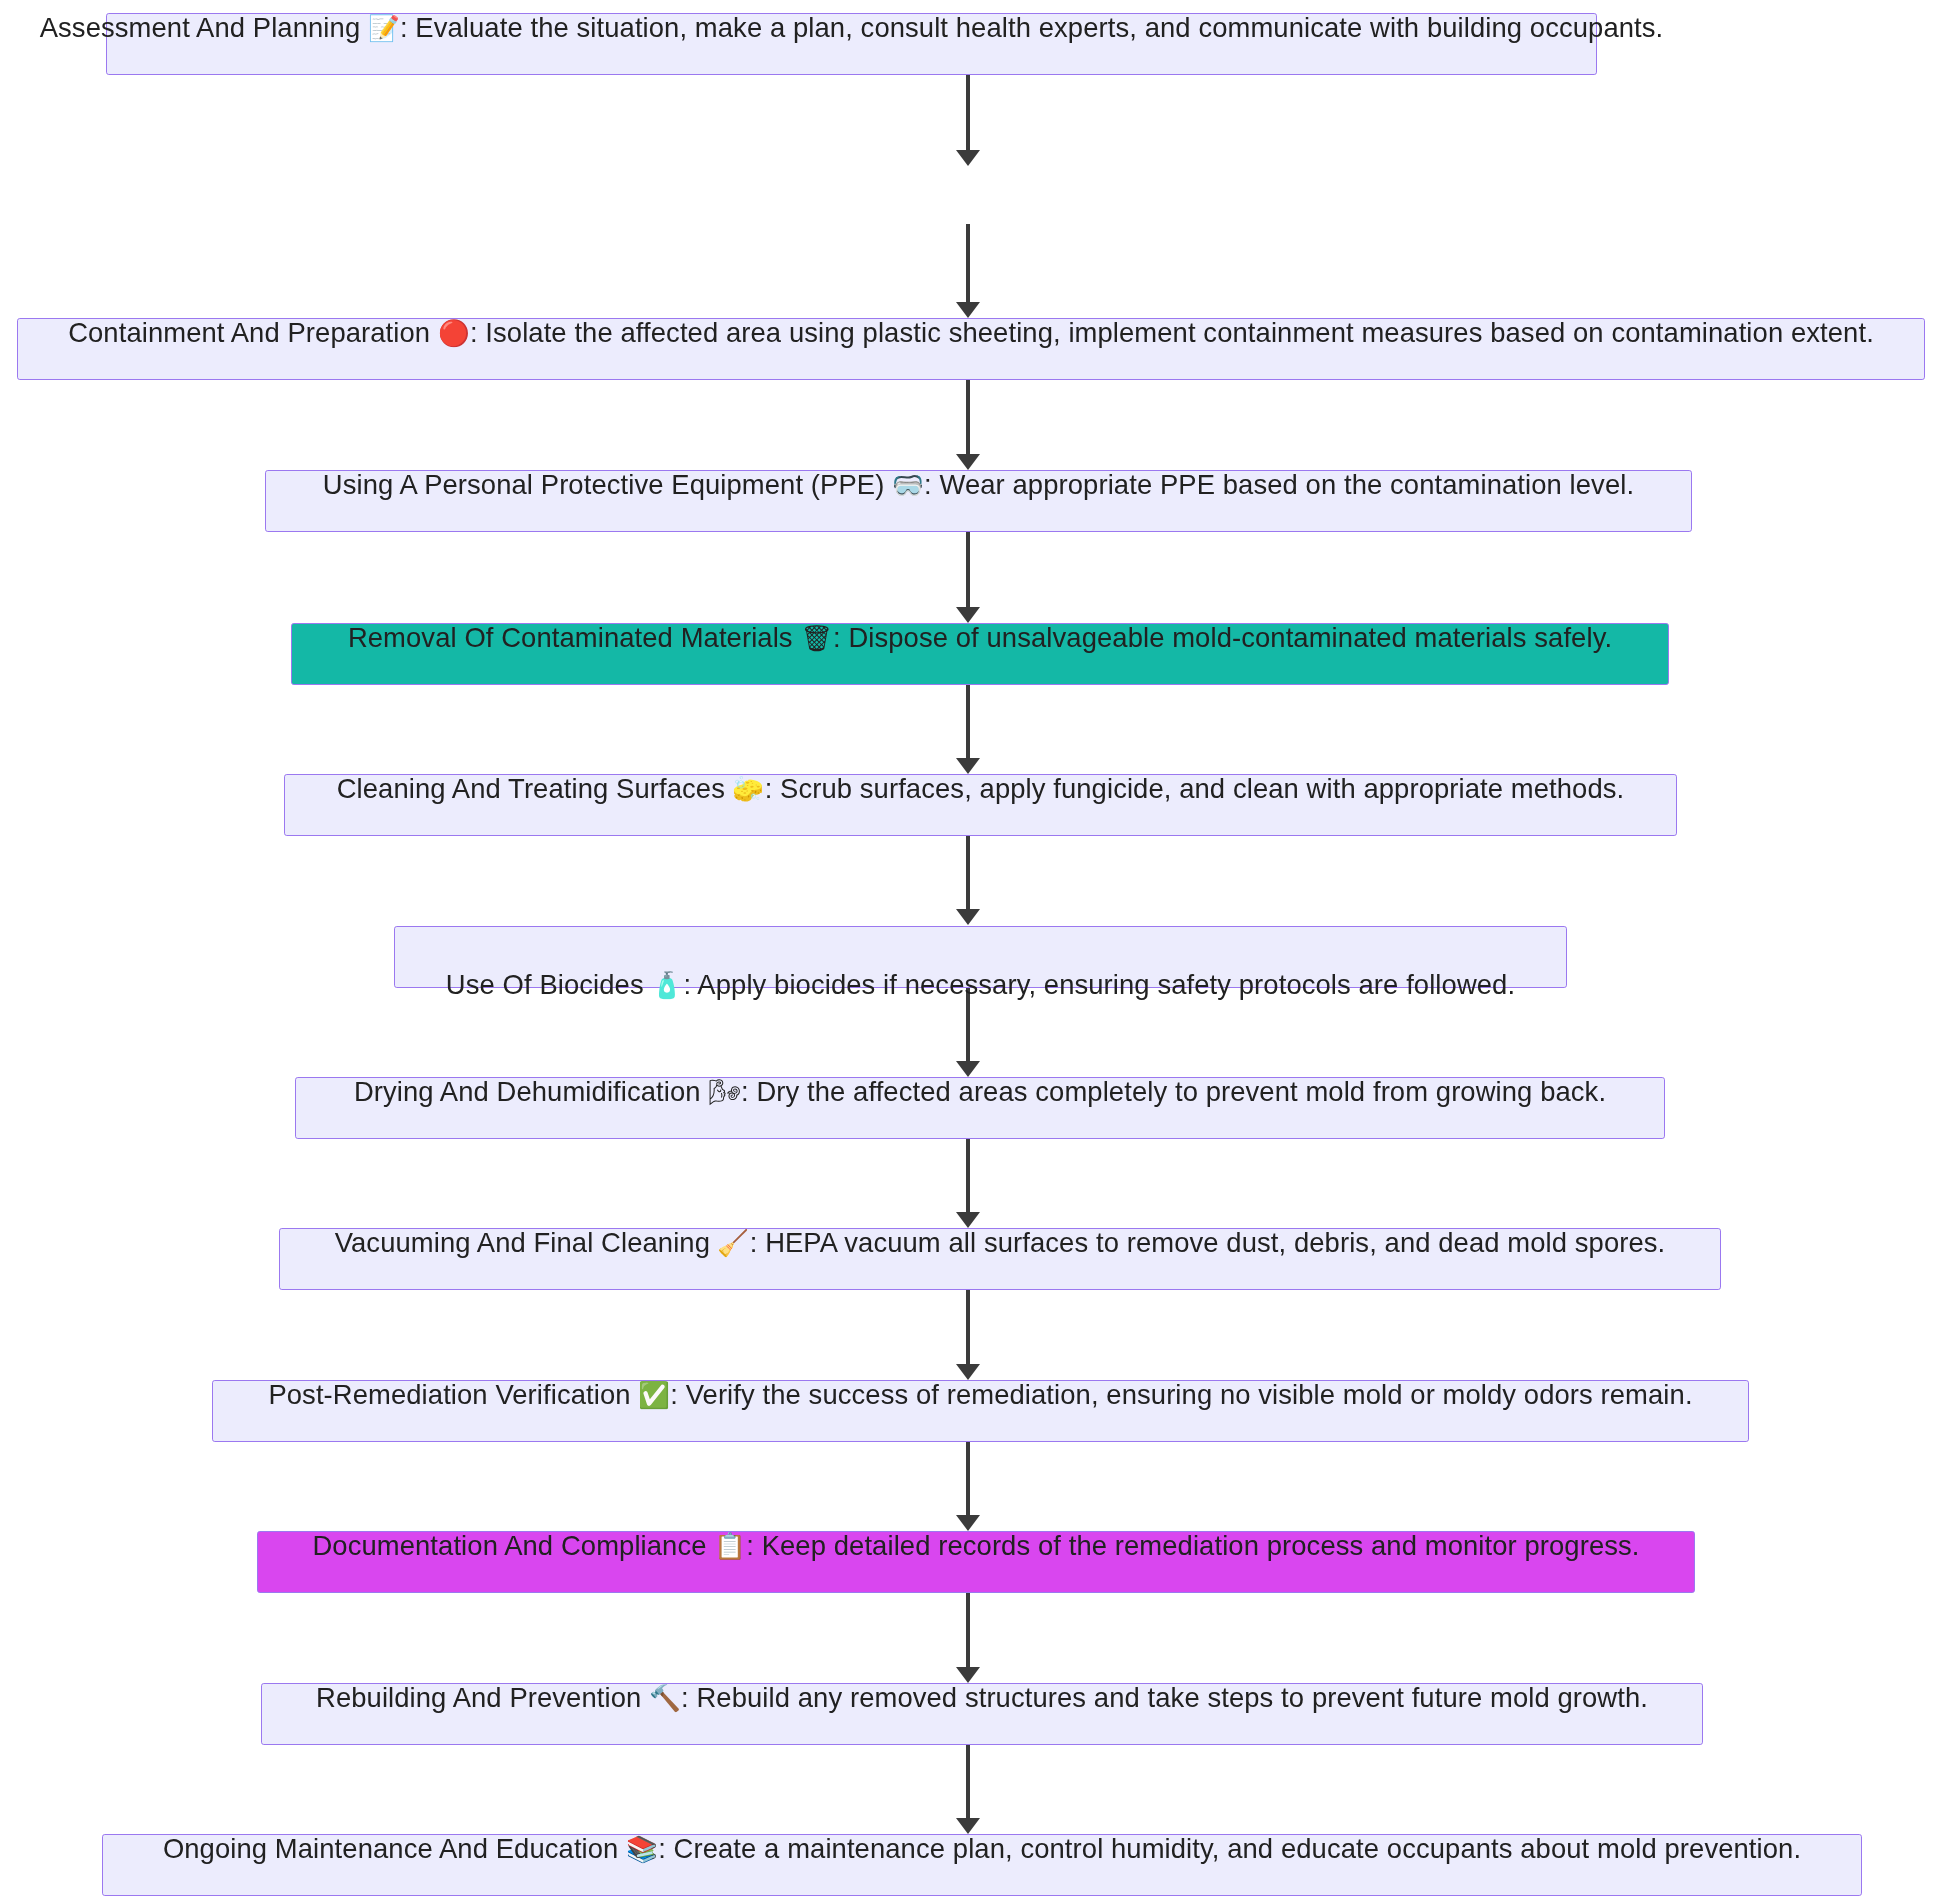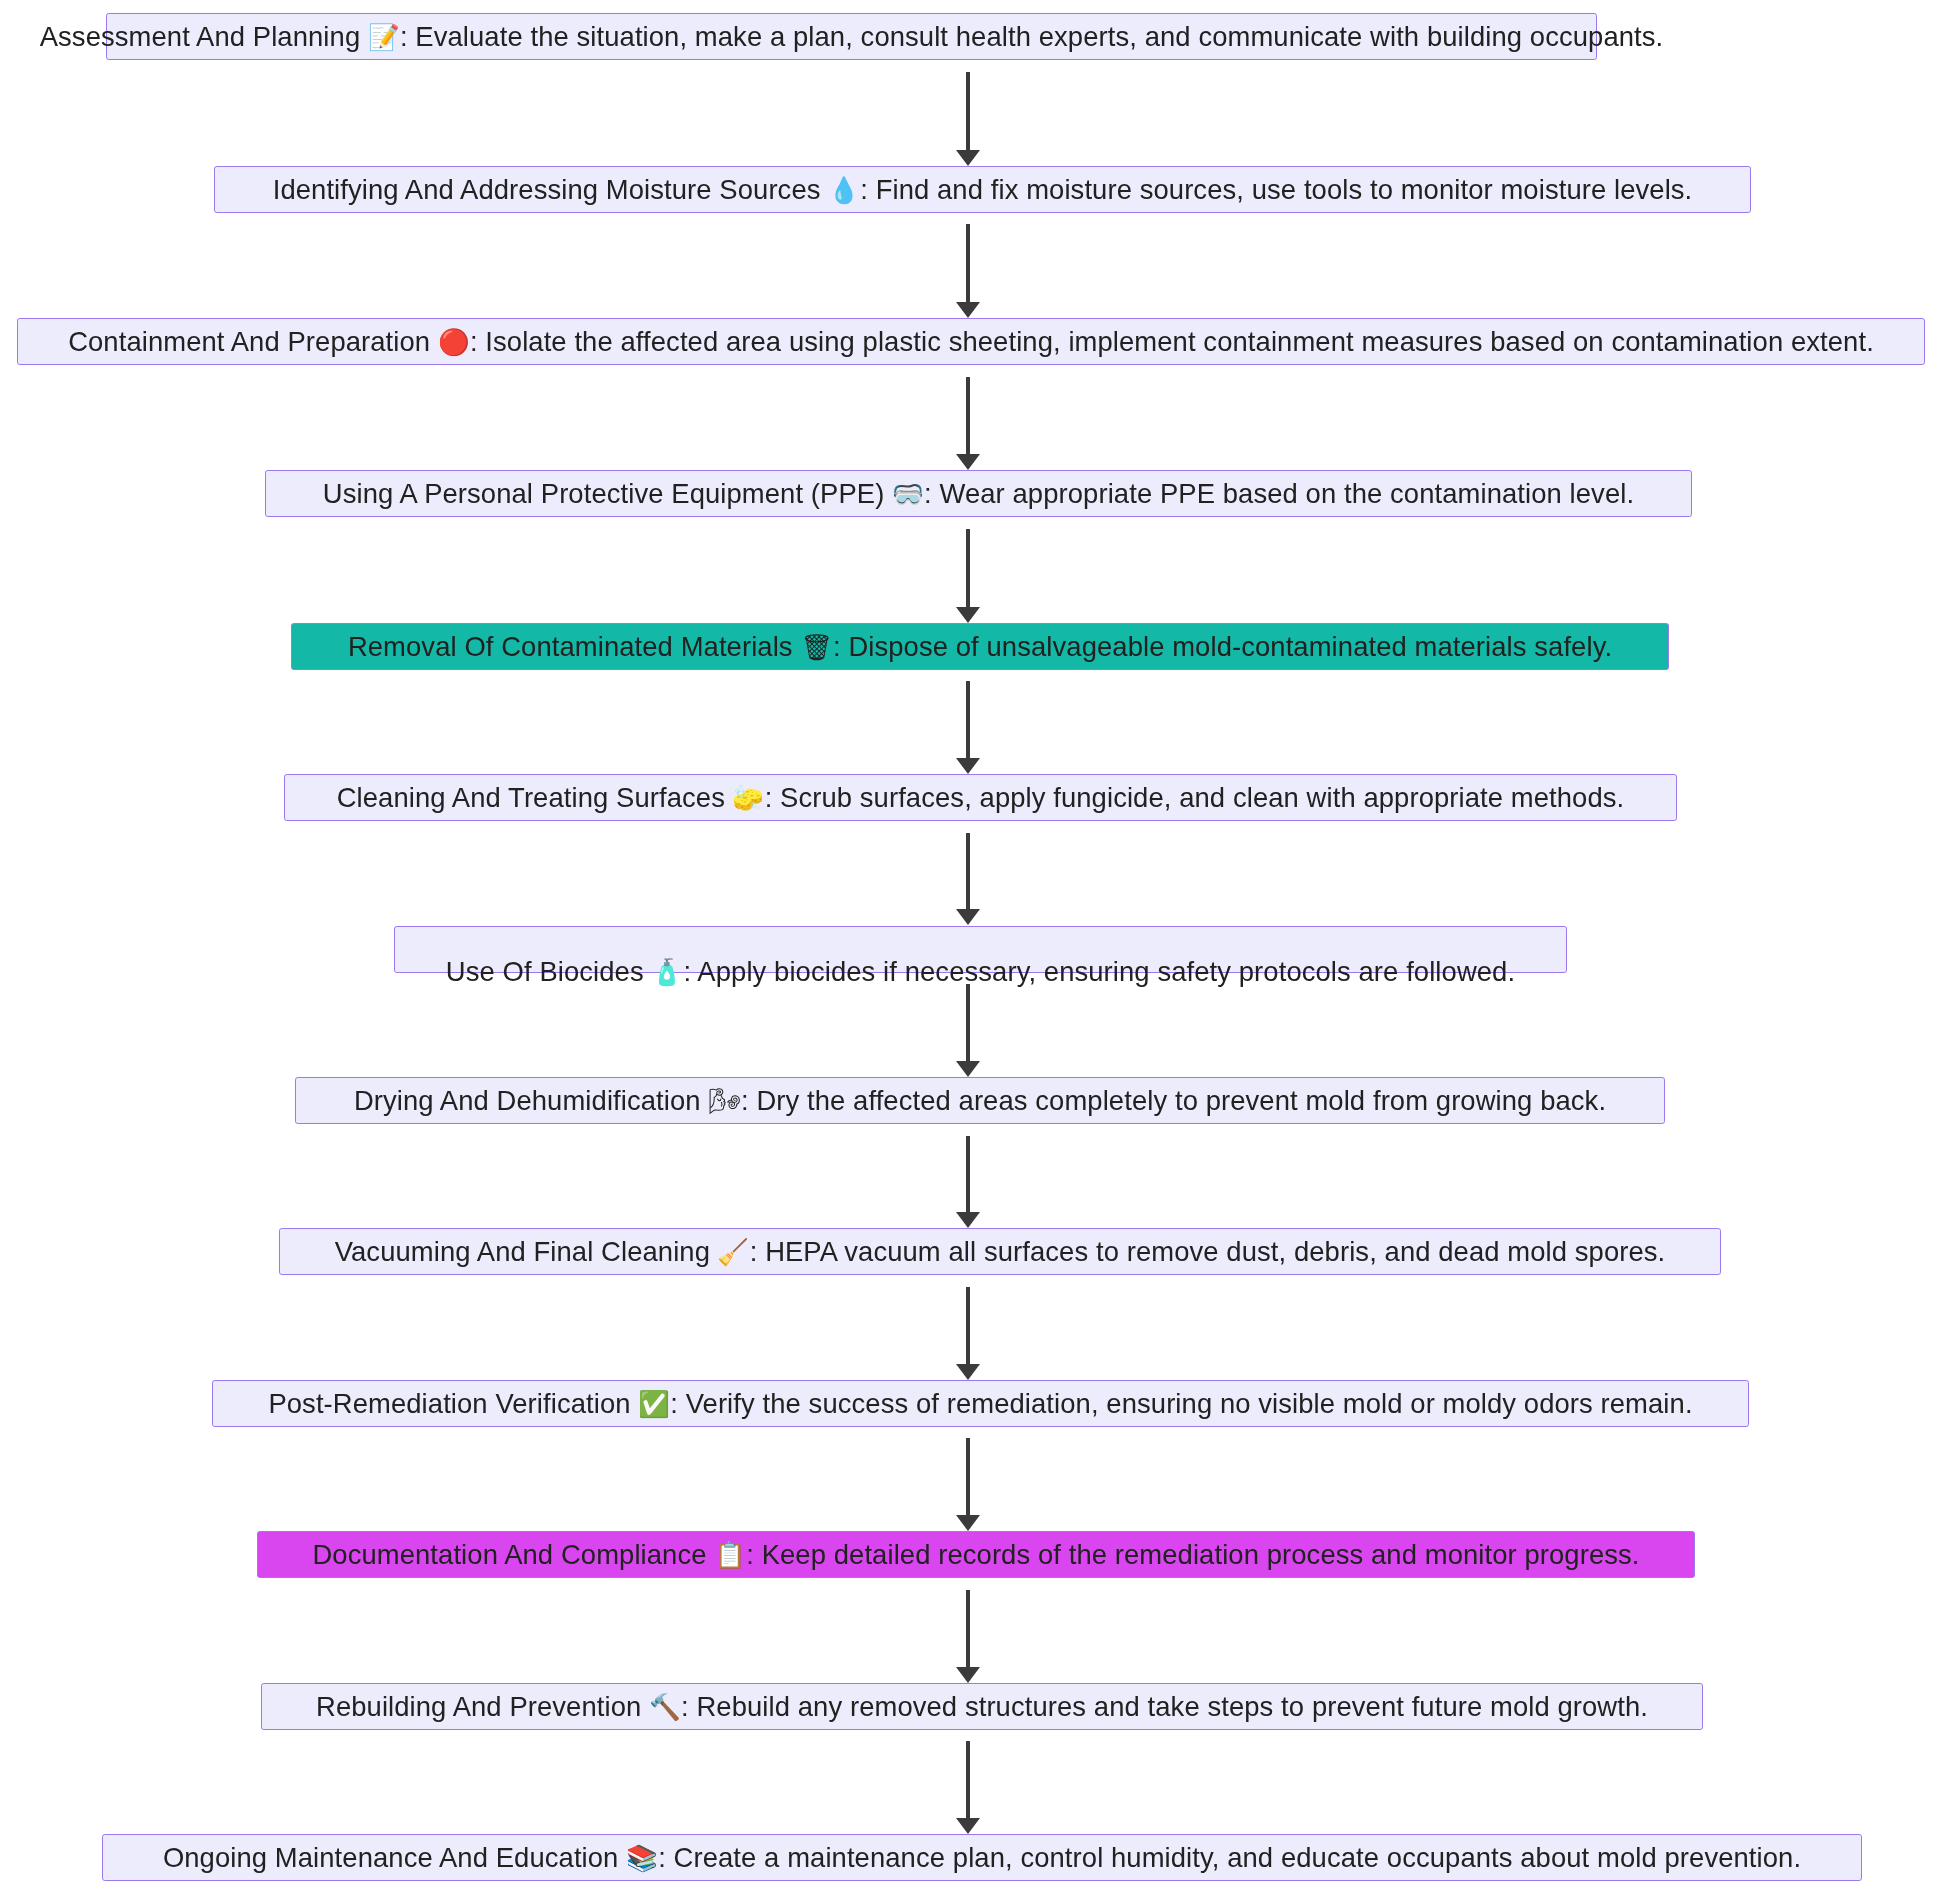--- a/index.html
+++ b/index.html
@@ -17,23 +17,23 @@
     position: relative;
     width: 1938px;
     height: 1901px;
   }
   .node {
     position: absolute;
     box-sizing: border-box;
     background: #ececfd;
     border: 1.9px solid #9b78f0;
     border-radius: 2.8px;
-    height: 47px;
+    height: 62px;
     display: flex;
-    align-items: center;
+    align-items: flex-start;
     justify-content: center;
     white-space: nowrap;
   }
   .node-label {
     font-size: 27.4px;
     line-height: 1;
     color: #212121;
     letter-spacing: 0.1px;
     padding: 0 13.2px;
     white-space: nowrap;
@@ -80,23 +80,20 @@
     <div class="arrowhead" style="left: 956px; top: 1364px;"></div>
     <div class="connector" style="left: 966px; top: 1438px; height: 79px;"></div>
     <div class="arrowhead" style="left: 956px; top: 1515px;"></div>
     <div class="connector" style="left: 966px; top: 1590px; height: 79px;"></div>
     <div class="arrowhead" style="left: 956px; top: 1667px;"></div>
     <div class="connector" style="left: 966px; top: 1741px; height: 79px;"></div>
     <div class="arrowhead" style="left: 956px; top: 1818px;"></div>
     <div class="node" style="left: 106px; top: 13.2px; width: 1491px; background: rgb(236, 236, 253); border-color: rgb(155, 120, 240);">
       <div class="node-label" style="color: rgb(33, 33, 33);"><span>Assessment And Planning</span> <span class="emoji">📝</span><span>: </span><span>Evaluate the situation, make a plan, consult health experts, and communicate with building occupants.</span></div>
     </div>
-    <div class="node" style="left: 214px; top: 166px; width: 1537px; background: rgb(236, 236, 253); border-color: rgb(155, 120, 240);">
-      <div class="node-label" style="color: rgb(33, 33, 33);"><span>Identifying And Addressing Moisture Sources</span> <span class="emoji">💧</span><span>: </span><span>Find and fix moisture sources, use tools to monitor moisture levels.</span></div>
-    </div>
     <div class="node" style="left: 17px; top: 318px; width: 1908px; background: rgb(236, 236, 253); border-color: rgb(155, 120, 240);">
       <div class="node-label" style="color: rgb(33, 33, 33);"><span>Containment And Preparation</span> <span class="emoji">🔴</span><span>: </span><span>Isolate the affected area using plastic sheeting, implement containment measures based on contamination extent.</span></div>
     </div>
     <div class="node" style="left: 265px; top: 470px; width: 1427px; background: rgb(236, 236, 253); border-color: rgb(155, 120, 240);">
       <div class="node-label" style="color: rgb(33, 33, 33);"><span>Using A Personal Protective Equipment (PPE)</span> <span class="emoji">🥽</span><span>: </span><span>Wear appropriate PPE based on the contamination level.</span></div>
     </div>
     <div class="node" style="left: 291px; top: 623px; width: 1378px; background: #14b8a6; border-color: rgb(155, 120, 240);">
       <div class="node-label" style="color: rgb(33, 33, 33);"><span>Removal Of Contaminated Materials</span> <span class="emoji">🗑</span><span>: </span><span>Dispose of unsalvageable mold-contaminated materials safely.</span></div>
     </div>
     <div class="node" style="left: 284px; top: 774px; width: 1393px; background: rgb(236, 236, 253); border-color: rgb(155, 120, 240);">

